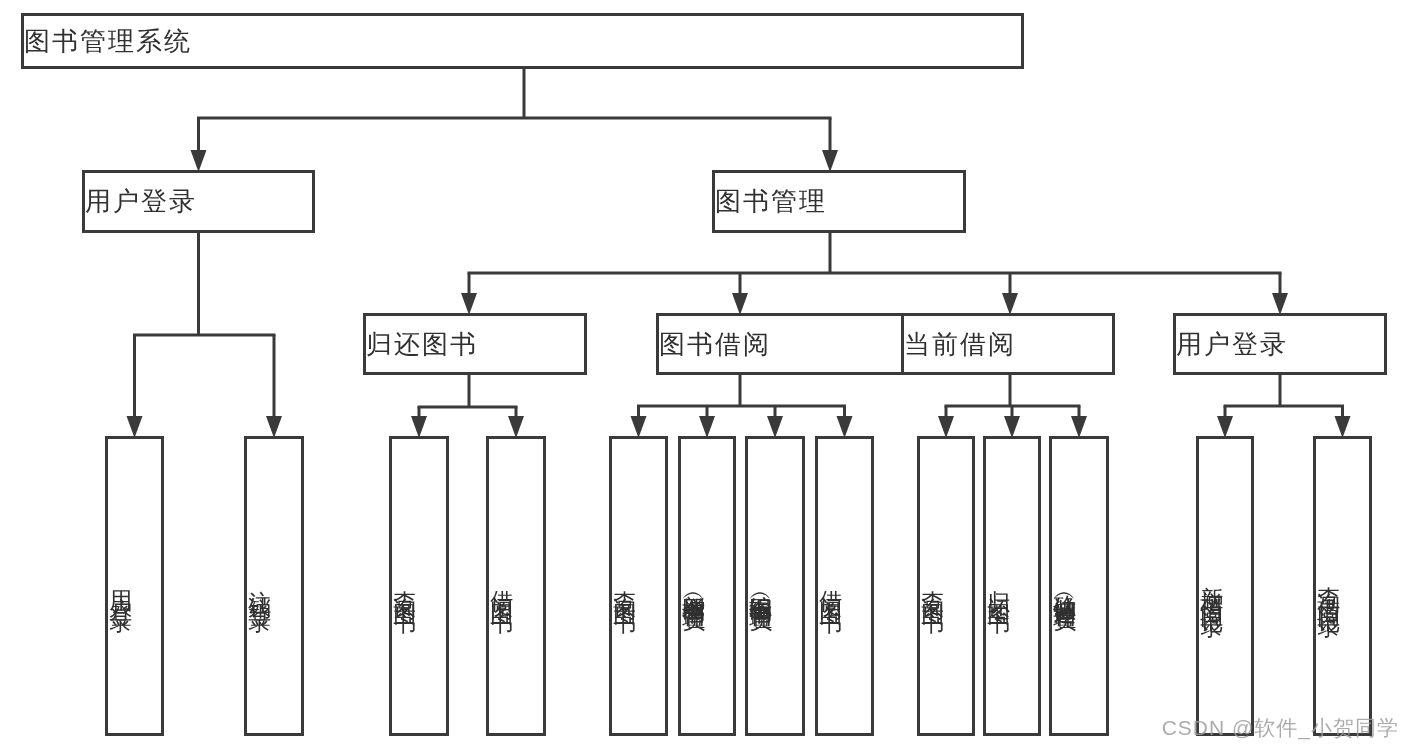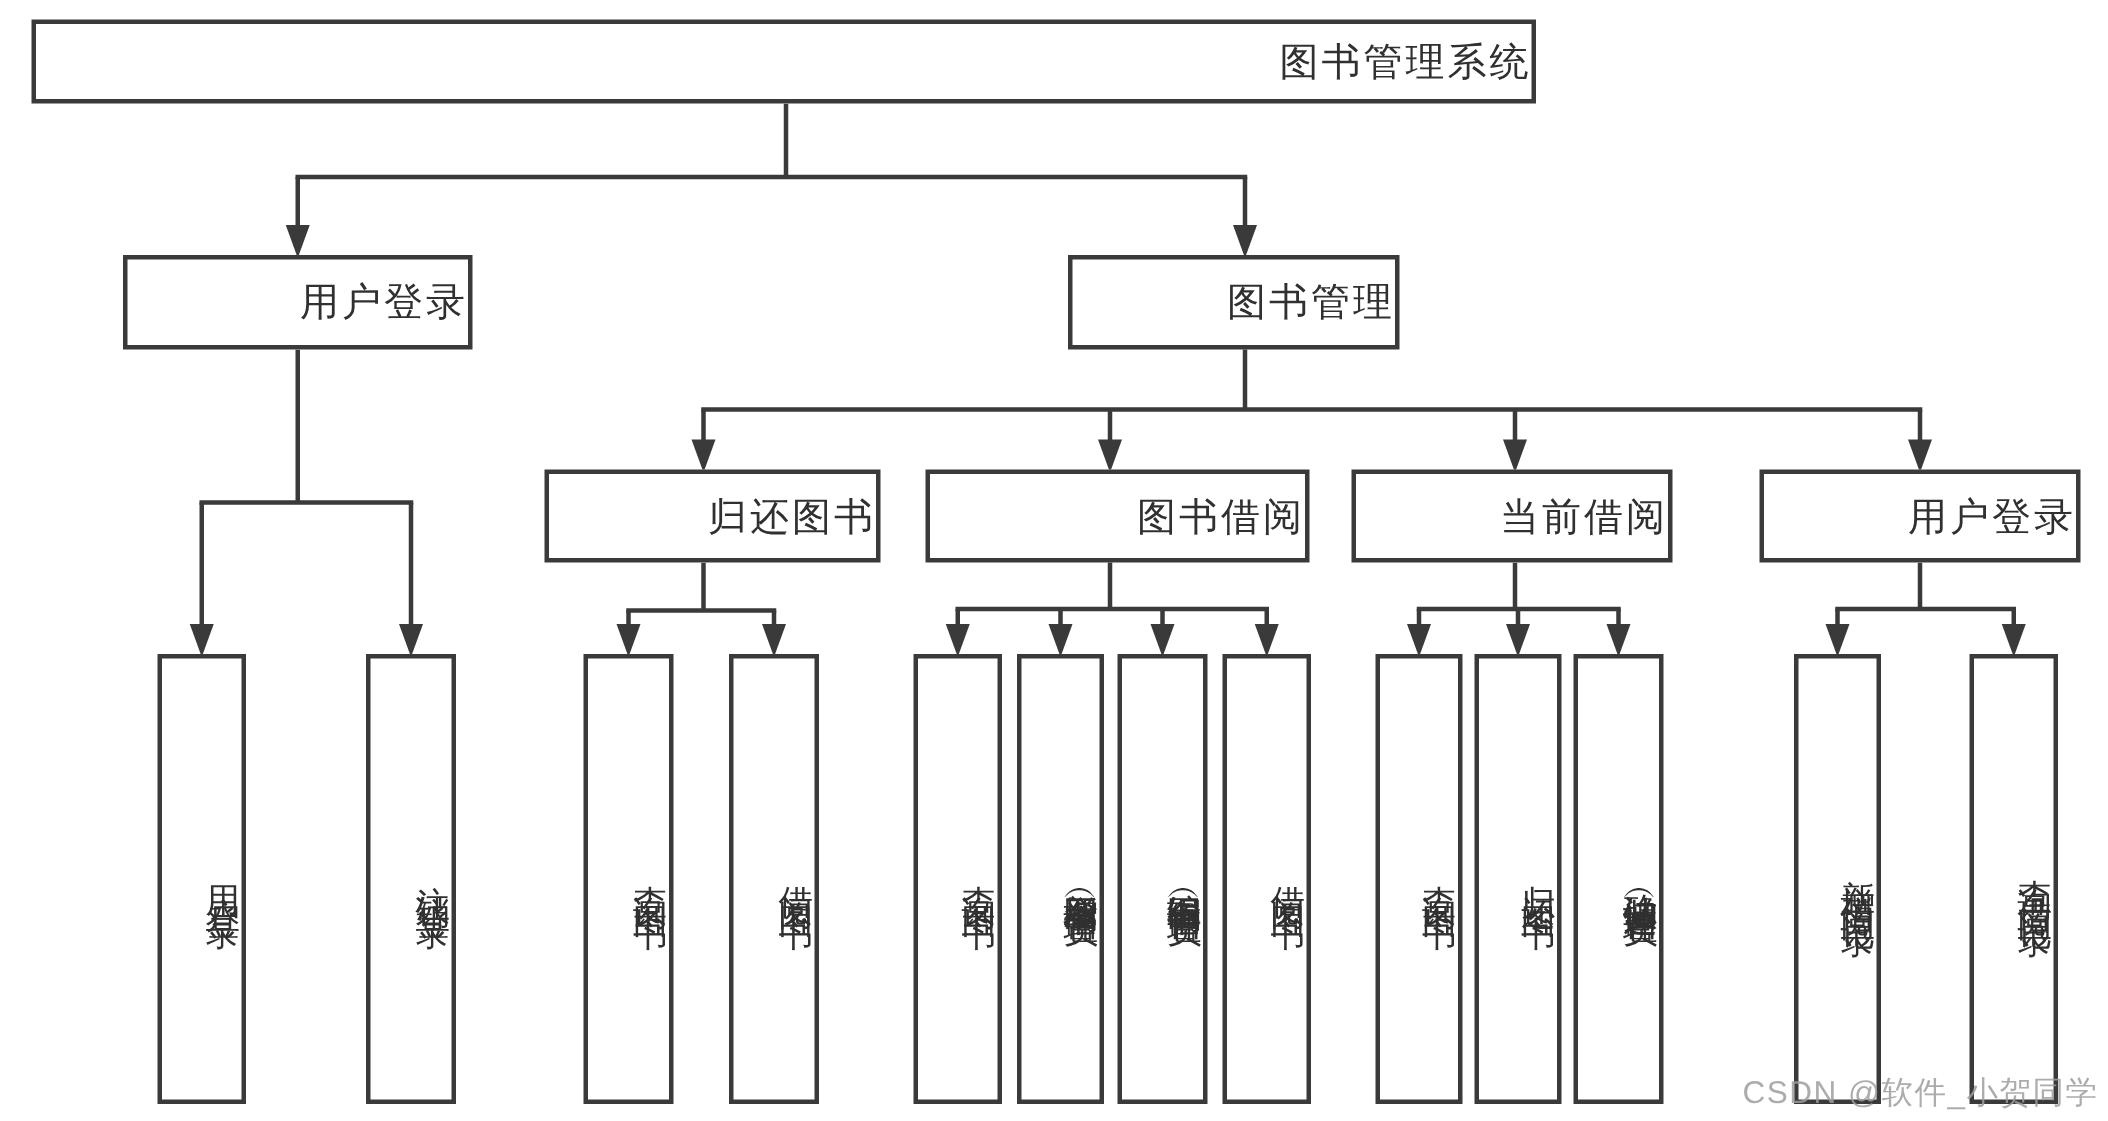--- a/index.html
+++ b/index.html
@@ -12,21 +12,21 @@
   }
   .connector-layer{
     position:absolute;left:0;top:0;width:1405px;height:747px;
     pointer-events:none;
   }
   .node{
     position:absolute;
     box-sizing:border-box;
     border:3px solid #3a3a3a;
     background:#ffffff;
-    display:flex;align-items:center;justify-content:flex-end;
+    display:flex;align-items:center;justify-content:flex-start;
     color:#303030;
   }
   .hbox{
     font-size:26px;
     letter-spacing:2px;
     white-space:nowrap;
   }
   .vbox .vtext{
     writing-mode:vertical-rl;
     text-orientation:mixed;
@@ -94,28 +94,28 @@
     </g>
   </svg>
 
   <div class="node hbox" style="left:21px;top:13px;width:1003px;height:56px">
     <span>图书管理系统</span>
   </div>
 
   <div class="node hbox" style="left:82px;top:170px;width:233px;height:63px">
     <span>用户登录</span>
   </div>
-  <div class="node hbox" style="left:712px;top:170px;width:221px;height:63px">
+  <div class="node hbox" style="left:712px;top:170px;width:254px;height:63px">
     <span>图书管理</span>
   </div>
 
   <div class="node hbox" style="left:363px;top:313px;width:224px;height:62px">
     <span>归还图书</span>
   </div>
-  <div class="node hbox" style="left:617px;top:313px;width:256px;height:62px">
+  <div class="node hbox" style="left:656px;top:313px;width:256px;height:62px">
     <span>图书借阅</span>
   </div>
   <div class="node hbox" style="left:901px;top:313px;width:214px;height:62px">
     <span>当前借阅</span>
   </div>
   <div class="node hbox" style="left:1173px;top:313px;width:214px;height:62px">
     <span>用户登录</span>
   </div>
 
   <div class="node vbox" style="left:105px;top:436px;width:59px;height:300px">

